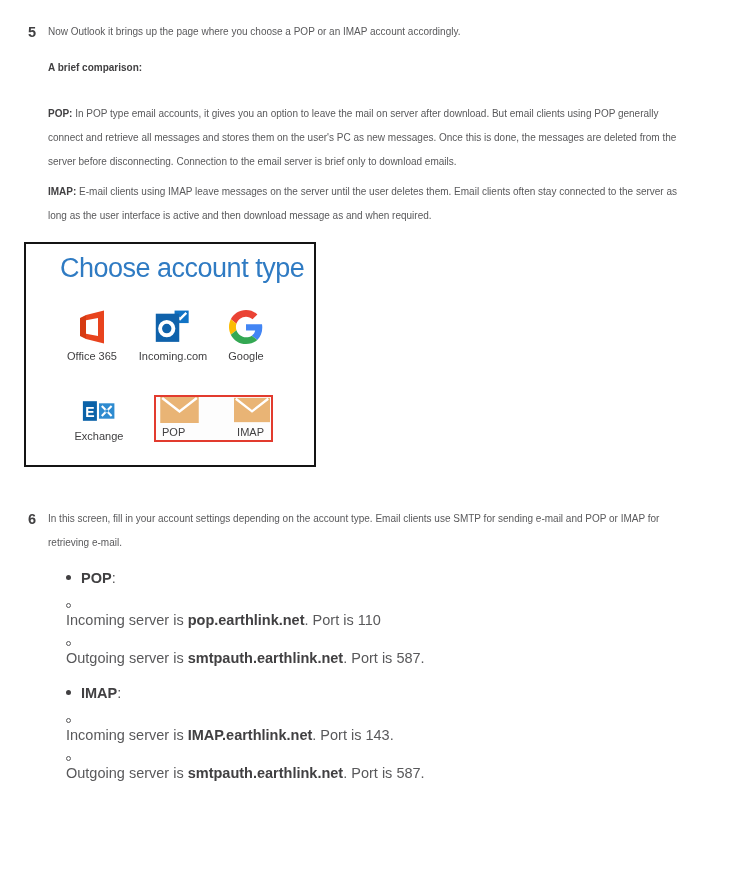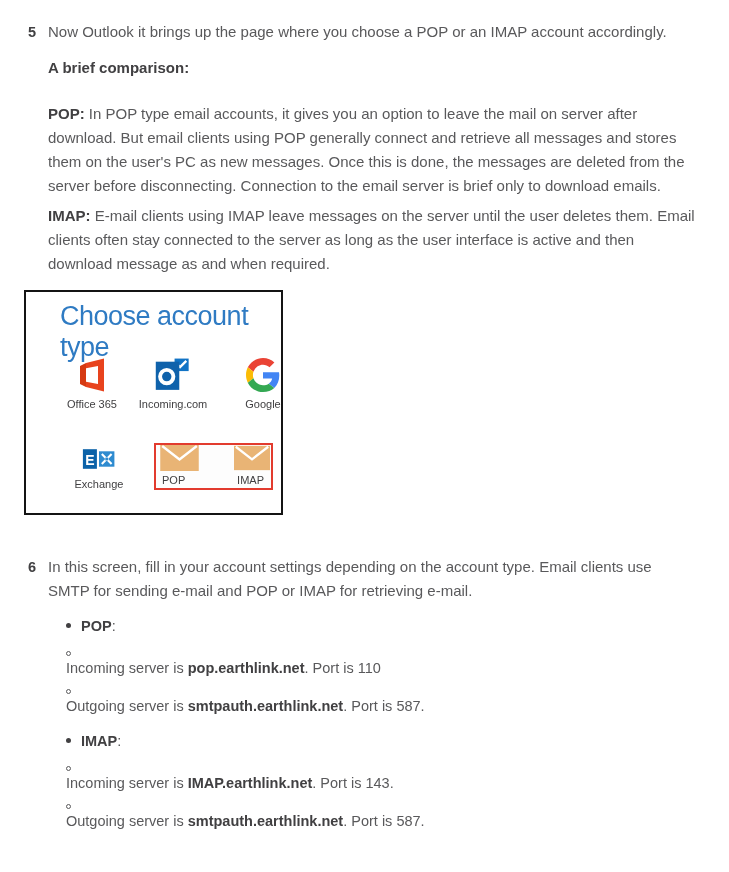--- a/index.html
+++ b/index.html
@@ -14,30 +14,30 @@
   .doc { padding: 20px 28px 0 28px; }
   .step { display: flex; }
   .step-num {
     width: 20px; flex: 0 0 20px;
     font-weight: bold; color: #414042;
     font-size: 14.5px; line-height: 24px;
   }
   .step-body { width: 648px; }
   .para {
     margin: 0 0 6px 0;
-    font-size: 15px; line-height: 24px;
+    font-size: 10px; line-height: 24px;
   }
   .para b, .li b { color: #414042; }
   .heading { margin-top: 12px; margin-bottom: 0; }
   .pop-para { margin-top: 22px; }
 
   
   .figure {
     position: relative;
-    width: 259px; height: 225px;
+    width: 292px; height: 225px;
     border: 2px solid #141414;
     background: #fff;
     margin: 14px 0 0 -24px;
   }
   .fig-title {
     position: absolute; left: 34px; top: 9px;
     font-size: 27px; font-weight: 300;
     letter-spacing: -0.5px;
     color: #2f7bc3;
   }
@@ -45,21 +45,21 @@
     position: absolute; width: 68px;
     display: flex; flex-direction: column; align-items: center;
   }
   .tile .icon-wrap { height: 38px; display: flex; align-items: center; justify-content: center; }
   .tile-label {
     margin-top: 4px;
     font-size: 11px; color: #414042; white-space: nowrap;
   }
   .tile-office   { left: 32px;  top: 64px; }
   .tile-outlook  { left: 113px; top: 64px; }
-  .tile-google   { left: 203px; top: 64px; }
+  .tile-google   { left: 186px; top: 64px; }
   .tile-exchange { left: 39px;  top: 152px; }
   .tile-exchange .icon-wrap { height: 30px; }
 
   .highlight-box {
     position: absolute;
     left: 128px; top: 151px;
     width: 119px; height: 47px;
     border: 2px solid #e23b2e;
     background: #fdfdfd;
   }

